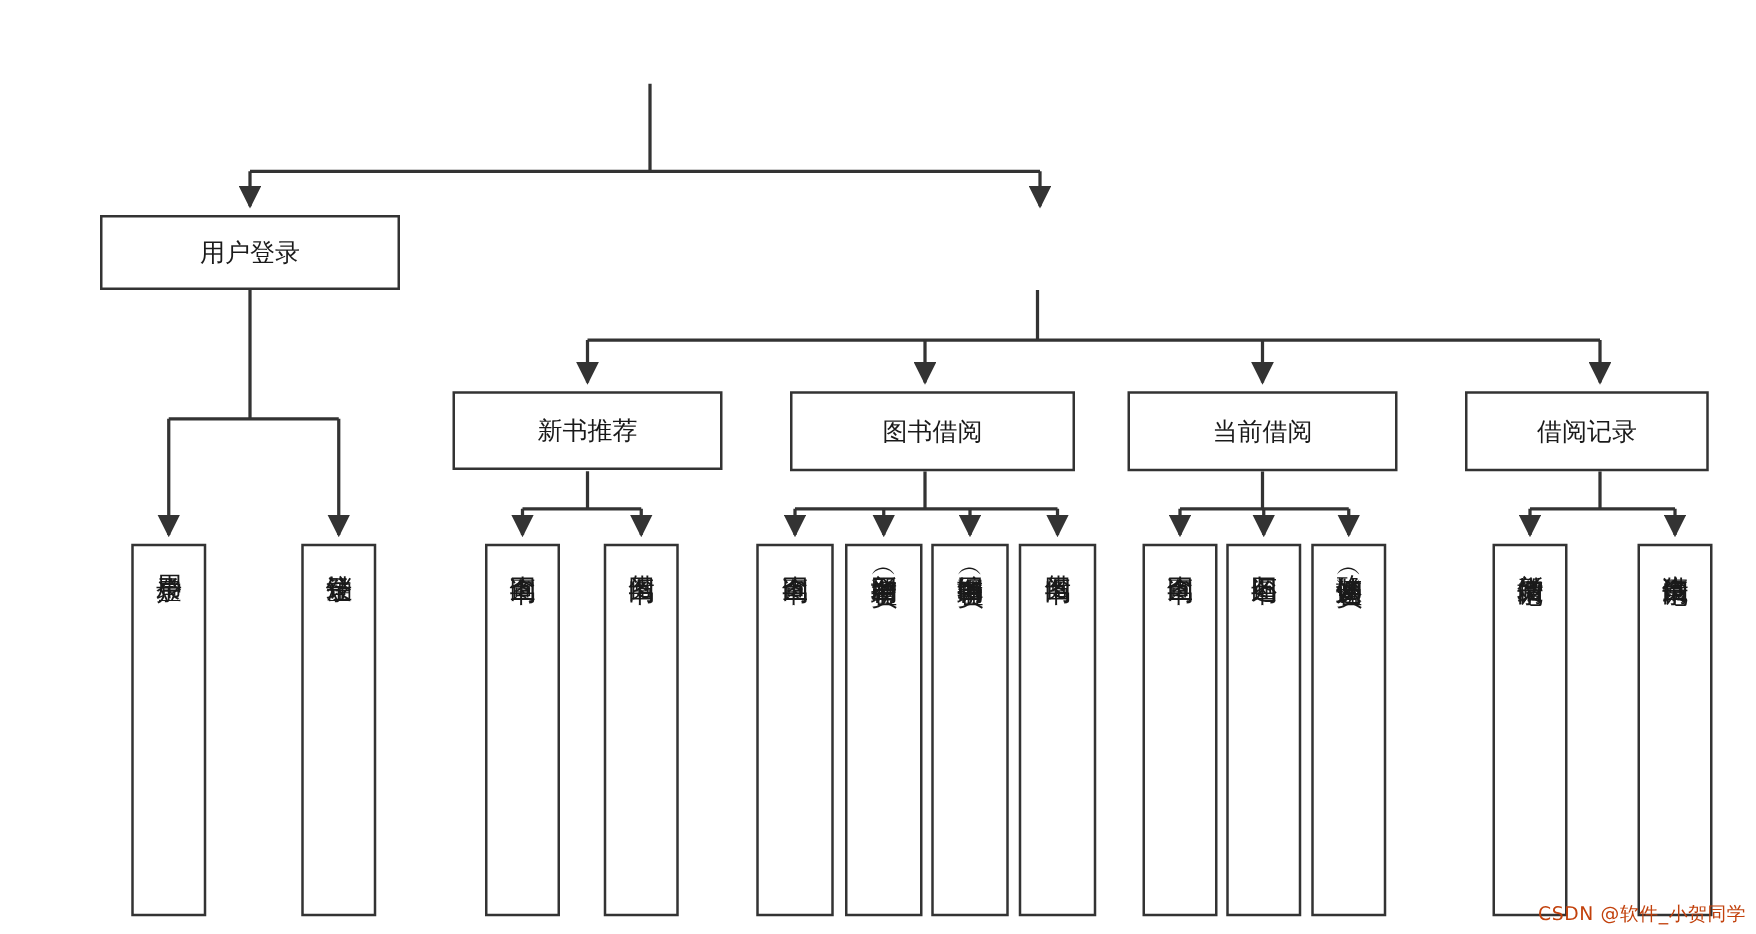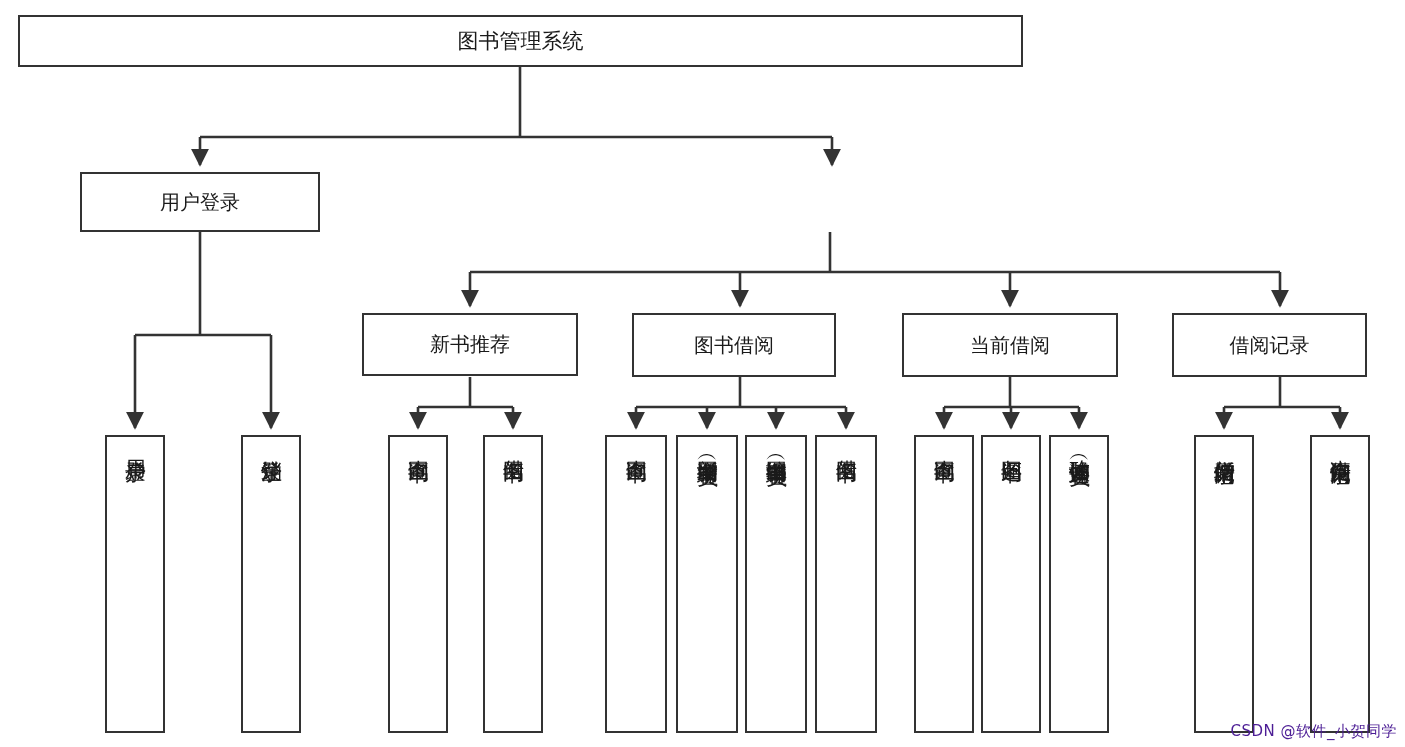--- a/index.html
+++ b/index.html
@@ -54,21 +54,21 @@
     text-align: left;
   }
   .htext {
     white-space: nowrap;
   }
   .watermark {
     position: absolute;
     right: 8px;
     bottom: 6px;
     font-size: 15px;
-    color: #4c1d95;
+    color: #c2410c;
     letter-spacing: 0.5px;
     z-index: 5;
     white-space: nowrap;
   }
 </style>
 </head>
 <body>
 
 <div id="canvas">
 
@@ -115,32 +115,29 @@
       <path d="M 1011 407 L 1011 428" marker-end="url(#arrow)"></path>
       <path d="M 1079 407 L 1079 428" marker-end="url(#arrow)"></path>
 
       <path d="M 1280 377 L 1280 407"></path>
       <path d="M 1224 407 L 1340 407"></path>
       <path d="M 1224 407 L 1224 428" marker-end="url(#arrow)"></path>
       <path d="M 1340 407 L 1340 428" marker-end="url(#arrow)"></path>
     </g>
   </svg>
 
-  <div class="node root" style="left:18px; top:15px; width:1005px; height:52px;">
-    <span class="htext">图书管理系统</span>
-  </div>
 
   <div class="node level2" style="left:80px; top:172px; width:240px; height:60px;">
     <span class="htext">用户登录</span>
   </div>
 
   <div class="node level2" style="left:362px; top:313px; width:216px; height:63px;">
     <span class="htext">新书推荐</span>
   </div>
-  <div class="node level2" style="left:632px; top:313px; width:204px; height:64px;">
+  <div class="node level2" style="left:632px; top:313px; width:228px; height:64px;">
     <span class="htext">图书借阅</span>
   </div>
   <div class="node level2" style="left:902px; top:313px; width:216px; height:64px;">
     <span class="htext">当前借阅</span>
   </div>
   <div class="node level2" style="left:1172px; top:313px; width:195px; height:64px;">
     <span class="htext">借阅记录</span>
   </div>
 
   <div class="node leaf" style="left:105px; top:435px; width:60px; height:298px;">

